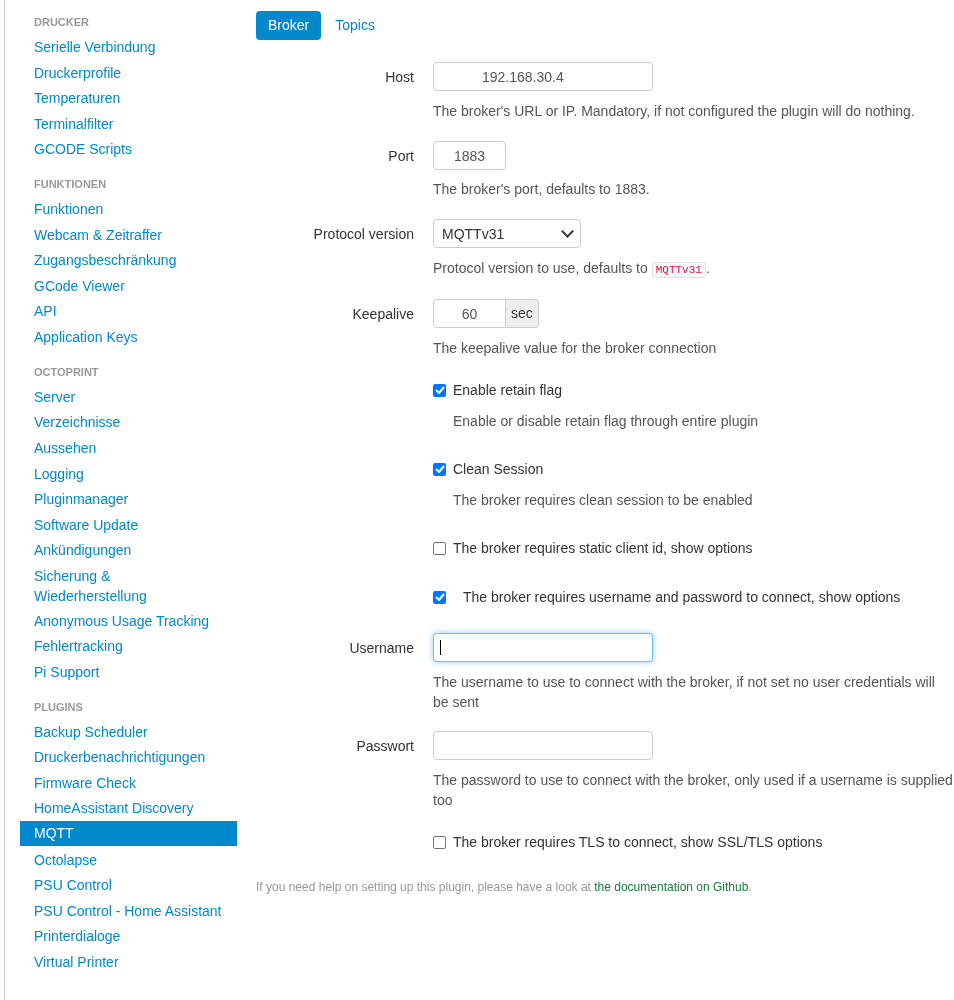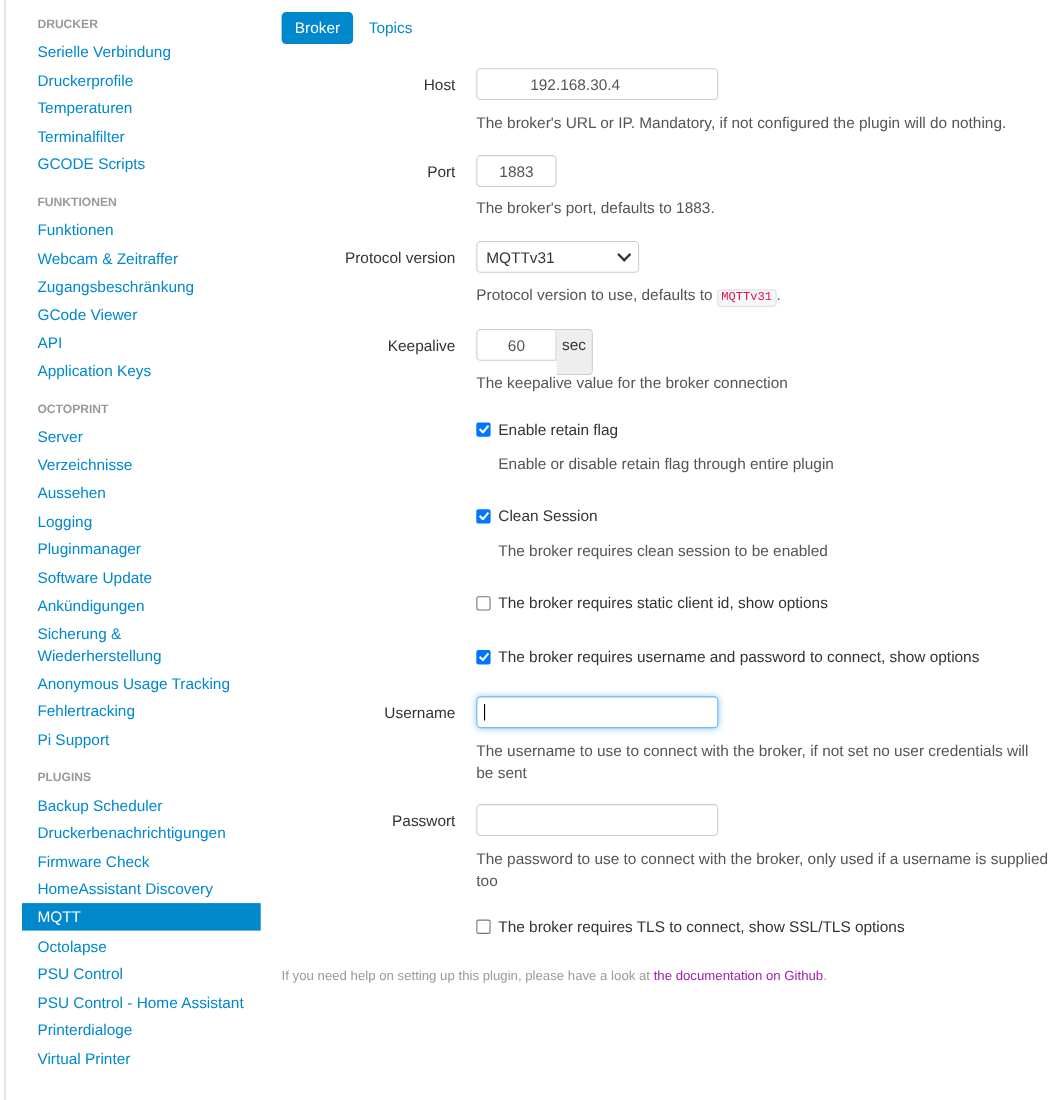--- a/index.html
+++ b/index.html
@@ -21,29 +21,29 @@
            padding:4px 6px; font-family:"Liberation Sans", sans-serif; font-size:14px; color:#555; outline:none; }
   .input.focus { border-color:rgba(82,168,236,0.8); box-shadow:0 0 6px rgba(82,168,236,0.6); }
   .help { position:absolute; left:177px; color:#555; line-height:20px; }
   .code { font-family:"Liberation Mono", monospace; font-size:11px; color:#d14; background:#f7f7f9;
           border:1px solid #e1e1e8; border-radius:3px; padding:1px 3px; }
   .select { box-sizing:border-box; width:148px; height:29px; border:1px solid #ccc; border-radius:4px; background:#fff;
             padding:0 8px; display:flex; align-items:center; justify-content:space-between; color:#333; cursor:pointer; }
   .chev { width:7px; height:7px; border-right:2px solid #333; border-bottom:2px solid #333; transform:rotate(45deg); margin-top:-4px; }
   .append { display:flex; }
   .append .input { border-radius:4px 0 0 4px; width:73px; text-align:center; }
-  .addon { box-sizing:border-box; height:42px; line-height:27px; padding:0 5px; background:#eee; border:1px solid #ccc;
+  .addon { box-sizing:border-box; height:29px; line-height:27px; padding:0 5px; background:#eee; border:1px solid #ccc;
            border-left:none; border-radius:0 4px 4px 0; color:#333; }
   .check { position:absolute; left:177px; display:flex; align-items:center; cursor:pointer; }
   .box { width:13px; height:13px; box-sizing:border-box; border-radius:2px; margin-right:7px; display:flex; align-items:center; justify-content:center; }
   .box.on { background:#0075ff; }
   .box.off { border:1px solid #767676; background:#fff; }
   .box.on svg { display:block; }
   .footer { position:absolute; left:0; top:880px; font-size:12px; color:#999; }
-  .footer a { color:#a21caf; text-decoration:none; }
+  .footer a { color:#15803d; text-decoration:none; }
   .caret { display:inline-block; width:1px; height:15px; background:#000; vertical-align:middle; }
 </style>
 </head>
 <body>
 
 <div class="left-border"></div>
 
 <nav class="sidebar">
   <div style="position:absolute;top:15px;" class="nav-header">DRUCKER</div>
   <a style="position:absolute;top:37px;" class="nav-item">Serielle Verbindung</a>
@@ -137,21 +137,21 @@
     </span>
     <span>Clean Session</span>
   </label>
   <div class="help" style="top:490px;left:197px;">The broker requires clean session to be enabled</div>
 
   <label class="check" style="top:540px;">
     <span class="box off"></span>
     <span>The broker requires static client id, show options</span>
   </label>
 
-  <label class="check" style="top:589px;">
+  <label class="check" style="top:589px;gap:10px;">
     <span class="box on">
       <svg width="10" height="8" viewBox="0 0 10 8">
           <path d="M1 4 L4 7 L9 1" stroke="#fff" stroke-width="2" fill="none"></path>
         </svg>
     </span>
     <span>The broker requires username and password to connect, show options</span>
   </label>
 
   <div class="row-label" style="top:640px;">Username</div>
   <div class="input focus ctrl" style="top:633px;width:220px;display:flex;align-items:center;">

